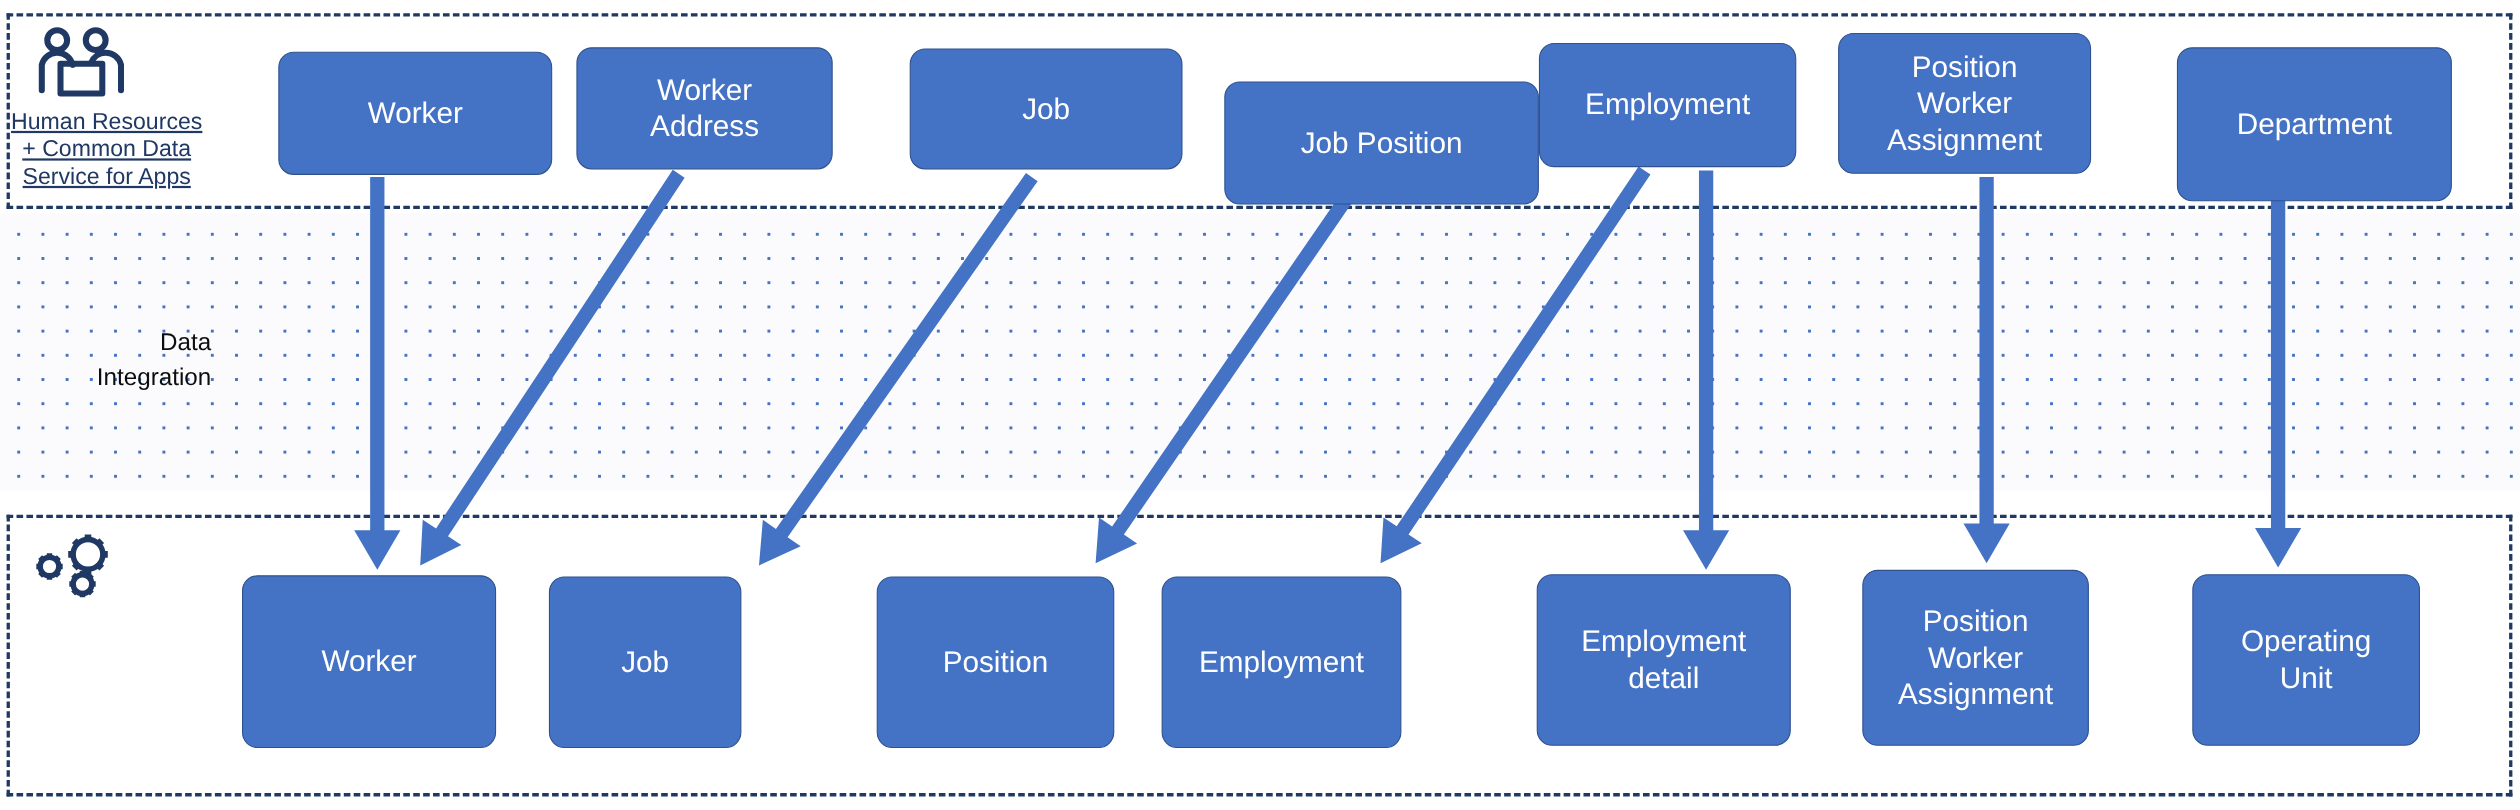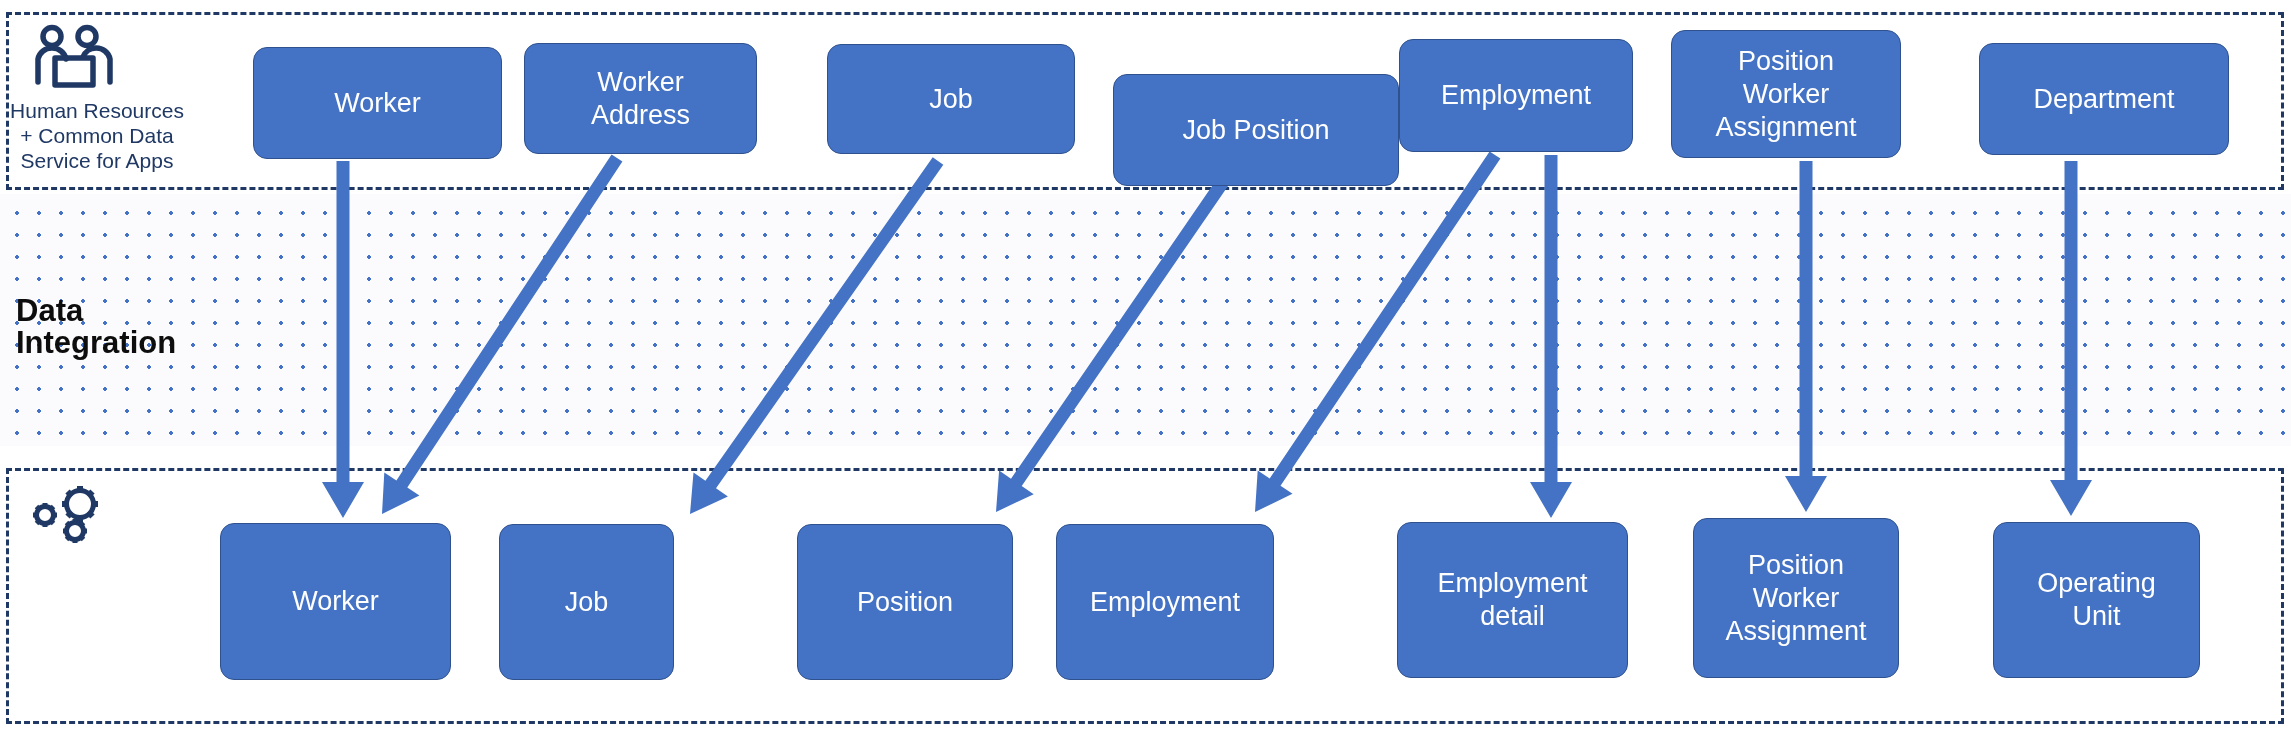--- a/index.html
+++ b/index.html
@@ -25,29 +25,29 @@
   }
 
   
   .zone-label{
     position:absolute;
     color:#1F3864;
     font-size:21px;
     line-height:25px;
     text-align:center;
     white-space:pre-line;
+    text-decoration:underline;
   }
   #label-hr{left:8px;top:98px;width:178px;text-align:center;}
   #label-fo{left:8px;top:546px;width:146px;text-align:center;}
 
   #label-di{
     position:absolute;left:16px;top:295px;width:176px;
-    color:#0d0d0d;font-size:31px;line-height:32px;text-align:left;
+    color:#0d0d0d;font-size:22px;line-height:32px;text-align:right;
     white-space:pre-line;
-    font-weight:bold;
   }
 
   
   .icon-wrap{position:absolute;}
   #icon-people{left:30px;top:24px;width:88px;height:66px;}
   #icon-gears{left:28px;top:482px;width:92px;height:64px;}
 
   
   .ebox{
     position:absolute;
@@ -157,21 +157,21 @@
   <div id="top-boxes">
       <div class="ebox" style="left: 253px; top: 47px; width: 249px; height: 112px;"><span>Worker</span></div>
       <div class="ebox" style="left: 524px; top: 43px; width: 233px; height: 111px;"><span>Worker
 Address</span></div>
       <div class="ebox" style="left: 827px; top: 44px; width: 248px; height: 110px;"><span>Job</span></div>
       <div class="ebox" style="left: 1113px; top: 42px; width: 286px; height: 112px; margin-top: 32px;"><span>Job Position</span></div>
       <div class="ebox" style="left: 1399px; top: 39px; width: 234px; height: 113px;"><span>Employment</span></div>
       <div class="ebox" style="left: 1671px; top: 30px; width: 230px; height: 128px;"><span>Position
 Worker
 Assignment</span></div>
-      <div class="ebox" style="left: 1979px; top: 43px; width: 250px; height: 112px;"><span>Department</span></div>
+      <div class="ebox" style="left: 1979px; top: 43px; width: 250px; height: 140px;"><span>Department</span></div>
     </div>
   <div id="bottom-boxes">
       <div class="ebox" style="left: 220px; top: 523px; width: 231px; height: 157px;"><span>Worker</span></div>
       <div class="ebox" style="left: 499px; top: 524px; width: 175px; height: 156px;"><span>Job</span></div>
       <div class="ebox" style="left: 797px; top: 524px; width: 216px; height: 156px;"><span>Position</span></div>
       <div class="ebox" style="left: 1056px; top: 524px; width: 218px; height: 156px;"><span>Employment</span></div>
       <div class="ebox" style="left: 1397px; top: 522px; width: 231px; height: 156px;"><span>Employment
 detail</span></div>
       <div class="ebox" style="left: 1693px; top: 518px; width: 206px; height: 160px;"><span>Position
 Worker

